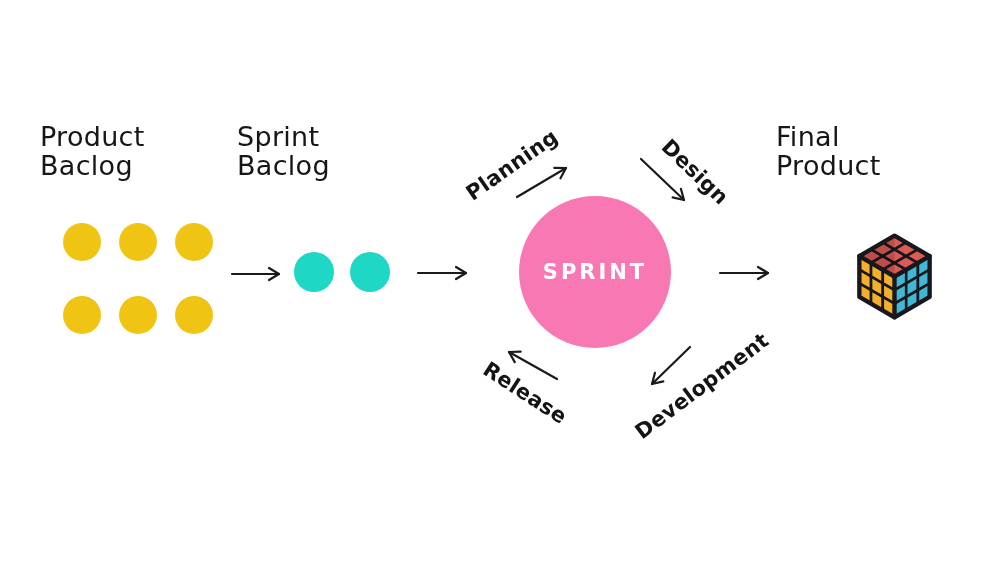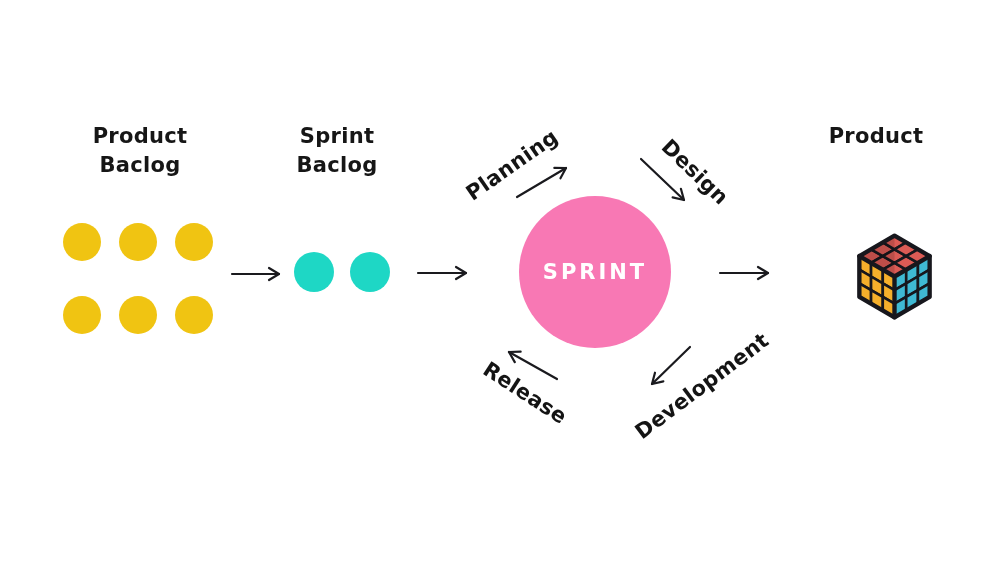--- a/index.html
+++ b/index.html
@@ -5,22 +5,22 @@
   html,body{margin:0;padding:0;}
   .canvas{
     position:relative;
     width:1005px;height:565px;
     background:radial-gradient(120% 130% at 50% 45%, #ffffff 62%, #f1f1f1 100%);
     font-family:"DejaVu Sans","Liberation Sans",sans-serif;
     overflow:hidden;
   }
   .stage-title{
     position:absolute;width:200px;
-    text-align:center;color:#161616;
-    font-size:21px;font-weight:bold;line-height:29px;letter-spacing:.3px;
+    color:#161616;
+    font-size:27px;font-weight:normal;line-height:29px;letter-spacing:.3px;
   }
   .title-product{left:40px;top:122px;}
   .title-sprint{left:237px;top:122px;}
   .title-final{left:776px;top:122px;}
 
   .dots{position:absolute;display:grid;}
   .dots-product{left:63px;top:223px;grid-template-columns:repeat(3,38px);gap:35px 18px;}
   .dots-sprint{left:294px;top:252px;grid-template-columns:repeat(2,40px);gap:16px;}
   .dot{border-radius:50%;}
   .dots-product .dot{width:38px;height:38px;}
@@ -56,20 +56,21 @@
     <div>Product</div>
     <div>Baclog</div>
   </div>
 
   <div class="stage-title title-sprint">
     <div>Sprint</div>
     <div>Baclog</div>
   </div>
 
   <div class="stage-title title-final">
+    <div>Final</div>
     <div>Product</div>
   </div>
 
   <div class="dots dots-product">
       <span class="dot" style="background: rgb(240, 196, 18);"></span>
       <span class="dot" style="background: rgb(240, 196, 18);"></span>
       <span class="dot" style="background: rgb(240, 196, 18);"></span>
       <span class="dot" style="background: rgb(240, 196, 18);"></span>
       <span class="dot" style="background: rgb(240, 196, 18);"></span>
       <span class="dot" style="background: rgb(240, 196, 18);"></span>

